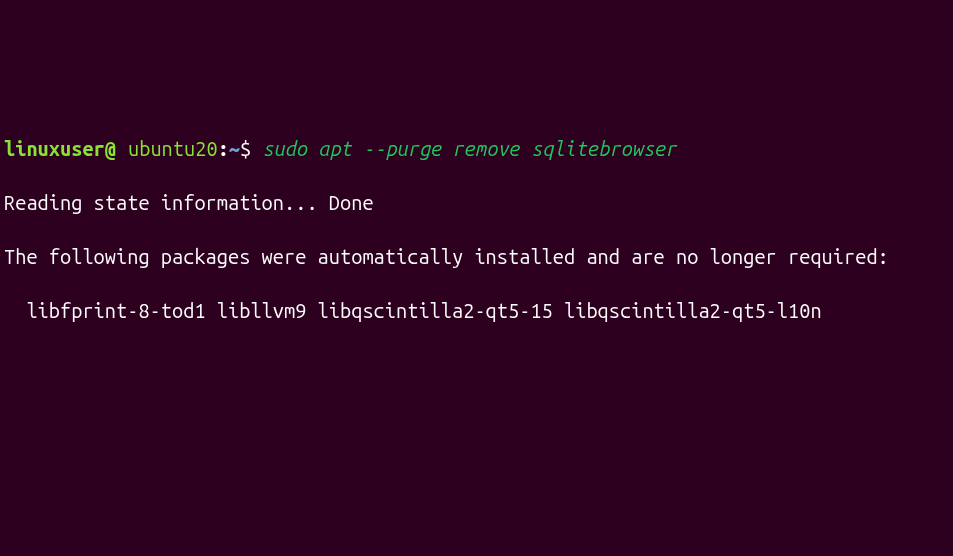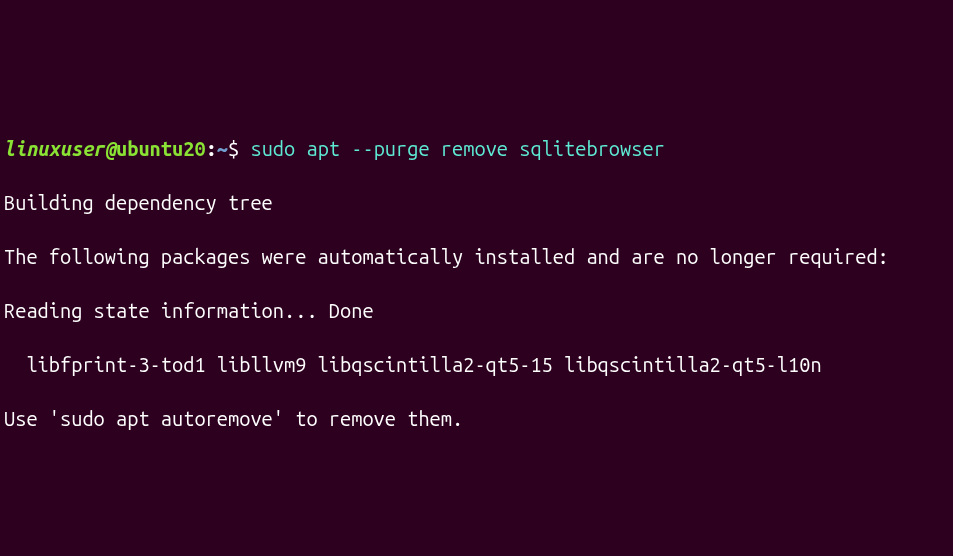--- a/index.html
+++ b/index.html
@@ -11,40 +11,38 @@
     line-height: 1.35;
     color: #ffffff;
     width: 953px;
     height: 556px;
     overflow: hidden;
     white-space: pre-wrap;
   }
   .term {
     padding: 0 4px;
   }
-  .user { color: #8ae234; font-weight: bold; font-style: italic; }
-  .host { color: #8ae234; font-weight: bold; }
+  .user { color: #8ae234; font-weight: bold; }
+  .host { color: #8ae234; font-weight: normal; margin-left: 12px; }
   .colon { color: #ffffff; font-weight: bold; }
   .path { color: #729fcf; font-weight: bold; }
   .dollar { color: #ffffff; }
-  .cmd { color: #5eead4; }
+  .cmd { color: #22c55e; font-style: italic; }
   .line { display:block; }
 </style>
 </head>
 <body>
 
 
 
 <div class="term">
 <span class="line"><span class="user">linuxuser</span><span class="user">@</span><span class="host">ubuntu20</span><span class="colon">:</span><span class="path">~</span><span class="dollar">$ </span><span class="cmd">sudo apt --purge remove sqlitebrowser</span></span>
-<span class="line">Building dependency tree</span>
+<span class="line">Reading state information... Done</span>
 <span class="line">The following packages were automatically installed and are no longer required:</span>
-<span class="line">Reading state information... Done</span>
-<span class="line">  libfprint-3-tod1 libllvm9 libqscintilla2-qt5-15 libqscintilla2-qt5-l10n</span>
-<span class="line">Use 'sudo apt autoremove' to remove them.</span>
+<span class="line">  libfprint-8-tod1 libllvm9 libqscintilla2-qt5-15 libqscintilla2-qt5-l10n</span>
 
 
 
 
 
 
 
 
 
 

